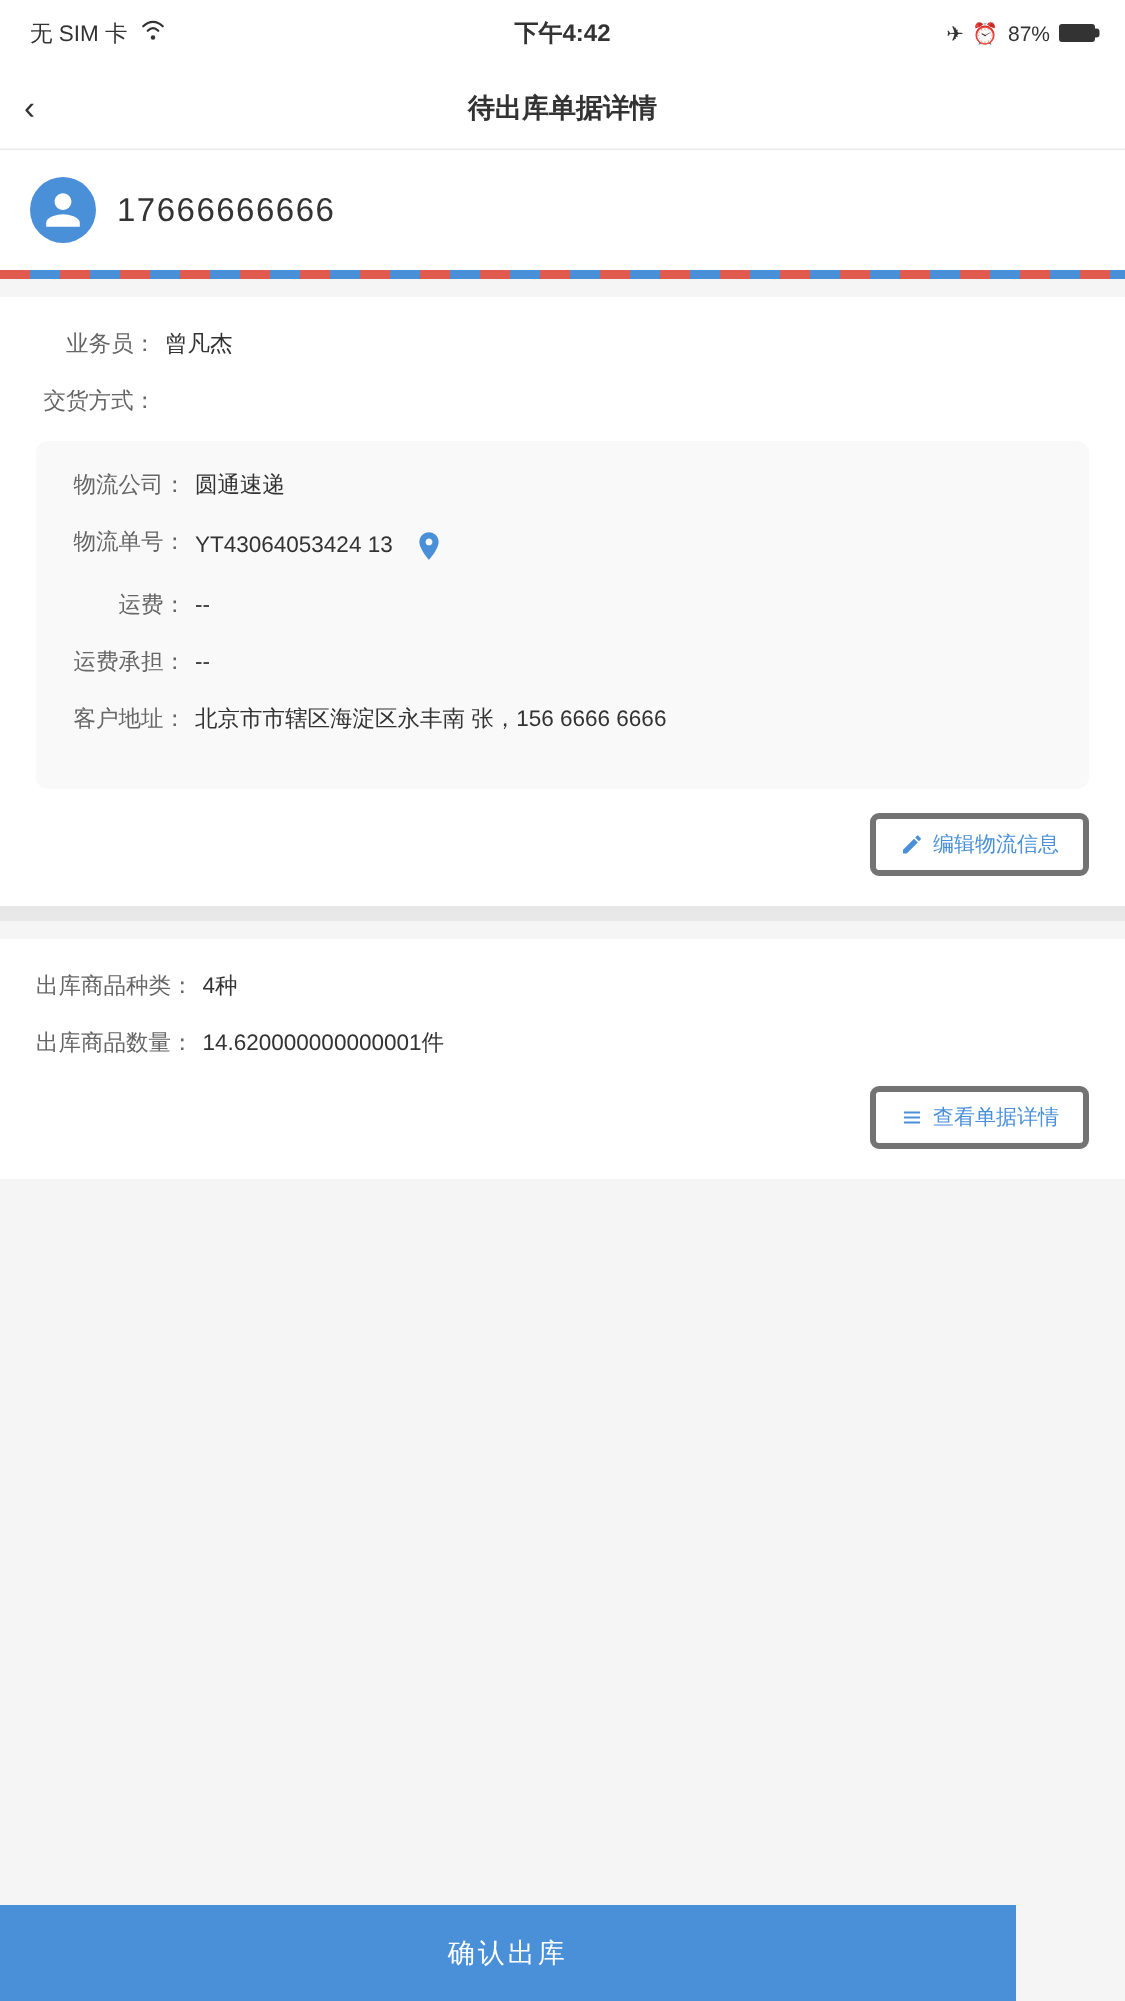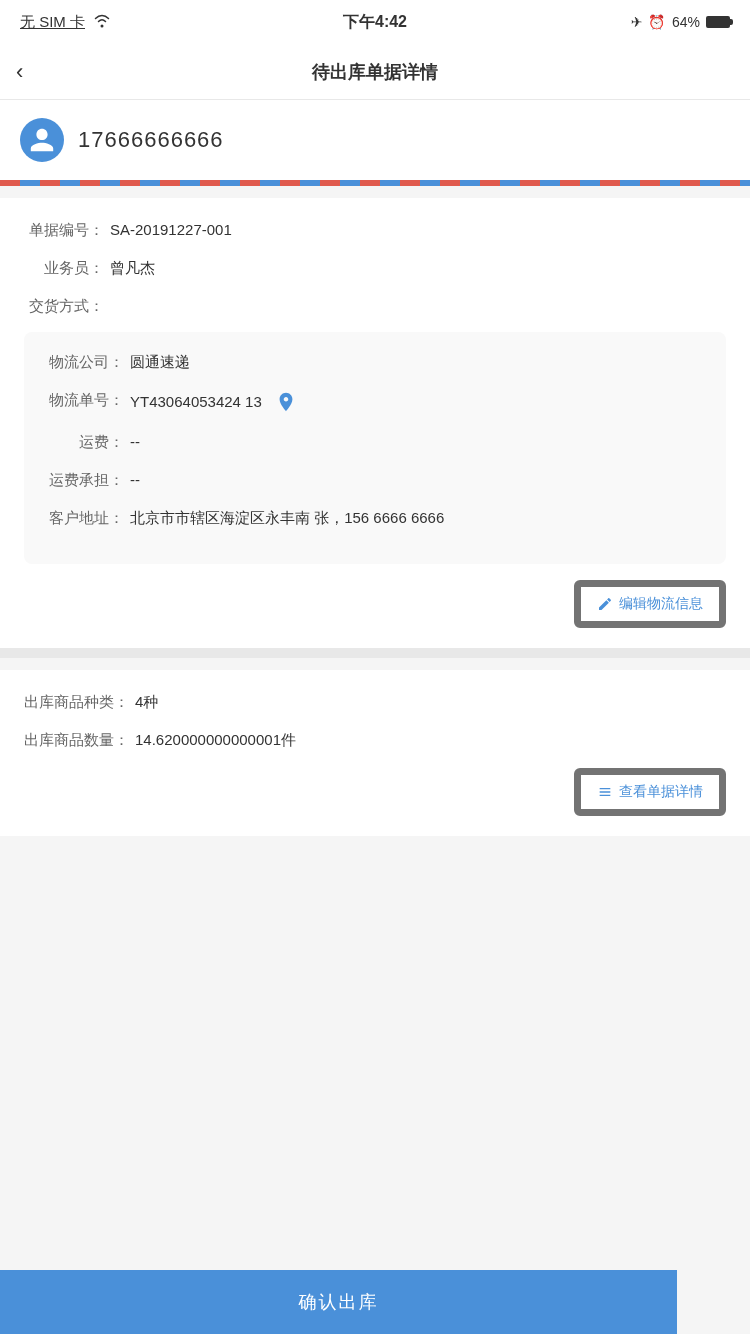--- a/index.html
+++ b/index.html
@@ -23,21 +23,20 @@
       padding: 0 20px;
       font-size: 14px;
       color: #333;
     }
     .status-left {
       display: flex;
       align-items: center;
       gap: 8px;
       font-size: 15px;
       font-weight: 500;
-      text-decoration: underline;
     }
     .status-center {
       font-size: 16px;
       font-weight: 600;
       position: absolute;
       left: 50%;
       transform: translateX(-50%);
     }
     .status-right {
       display: flex;
@@ -189,21 +188,21 @@
     .edit-logistics-btn {
       display: flex;
       align-items: center;
       justify-content: flex-end;
       margin-top: 16px;
     }
     .btn-outline {
       display: flex;
       align-items: center;
       gap: 6px;
-      border: 7px solid #737373;
+      border: 4px solid #737373;
       border-radius: 6px;
       padding: 8px 16px;
       color: #4a90d9;
       font-size: 14px;
       background: #fff;
       cursor: pointer;
     }
     .btn-outline svg {
       width: 16px;
       height: 16px;
@@ -277,21 +276,21 @@
           <path d="M9 10.5a1.5 1.5 0 1 1 0 3 1.5 1.5 0 0 1 0-3z" fill="#333"></path>
           <path d="M5.5 7.5C6.7 6.3 7.8 5.7 9 5.7s2.3.6 3.5 1.8" stroke="#333" stroke-width="1.5" stroke-linecap="round" fill="none"></path>
           <path d="M2.5 4.5C4.5 2.5 6.7 1.5 9 1.5s4.5 1 6.5 3" stroke="#333" stroke-width="1.5" stroke-linecap="round" fill="none"></path>
         </svg>
       </span>
     </div>
     <div class="status-center">下午4:42</div>
     <div class="status-right">
       <span>✈</span>
       <span>⏰</span>
-      <span>64%</span>
+      <span>87%</span>
       <span class="battery-icon"></span>
     </div>
   </div>
 
   <div class="nav-bar">
     <span class="back-btn">‹</span>
     <span class="nav-title">待出库单据详情</span>
   </div>
 
   <div class="content-area">
@@ -301,24 +300,20 @@
         <svg viewBox="0 0 24 24" xmlns="http://www.w3.org/2000/svg">
           <path d="M12 12c2.7 0 4.8-2.1 4.8-4.8S14.7 2.4 12 2.4 7.2 4.5 7.2 7.2 9.3 12 12 12zm0 2.4c-3.2 0-9.6 1.6-9.6 4.8v2.4h19.2v-2.4c0-3.2-6.4-4.8-9.6-4.8z"></path>
         </svg>
       </div>
       <span class="customer-phone">17666666666</span>
     </div>
 
     <div class="dashed-separator"></div>
 
     <div class="section">
-      <div class="info-row">
-        <span class="info-label">单据编号：</span>
-        <span class="info-value">SA-20191227-001</span>
-      </div>
       <div class="info-row">
         <span class="info-label">业务员：</span>
         <span class="info-value">曾凡杰</span>
       </div>
       <div class="info-row">
         <span class="info-label">交货方式：</span>
       </div>
 
       <div class="logistics-card">
         <div class="info-row">

